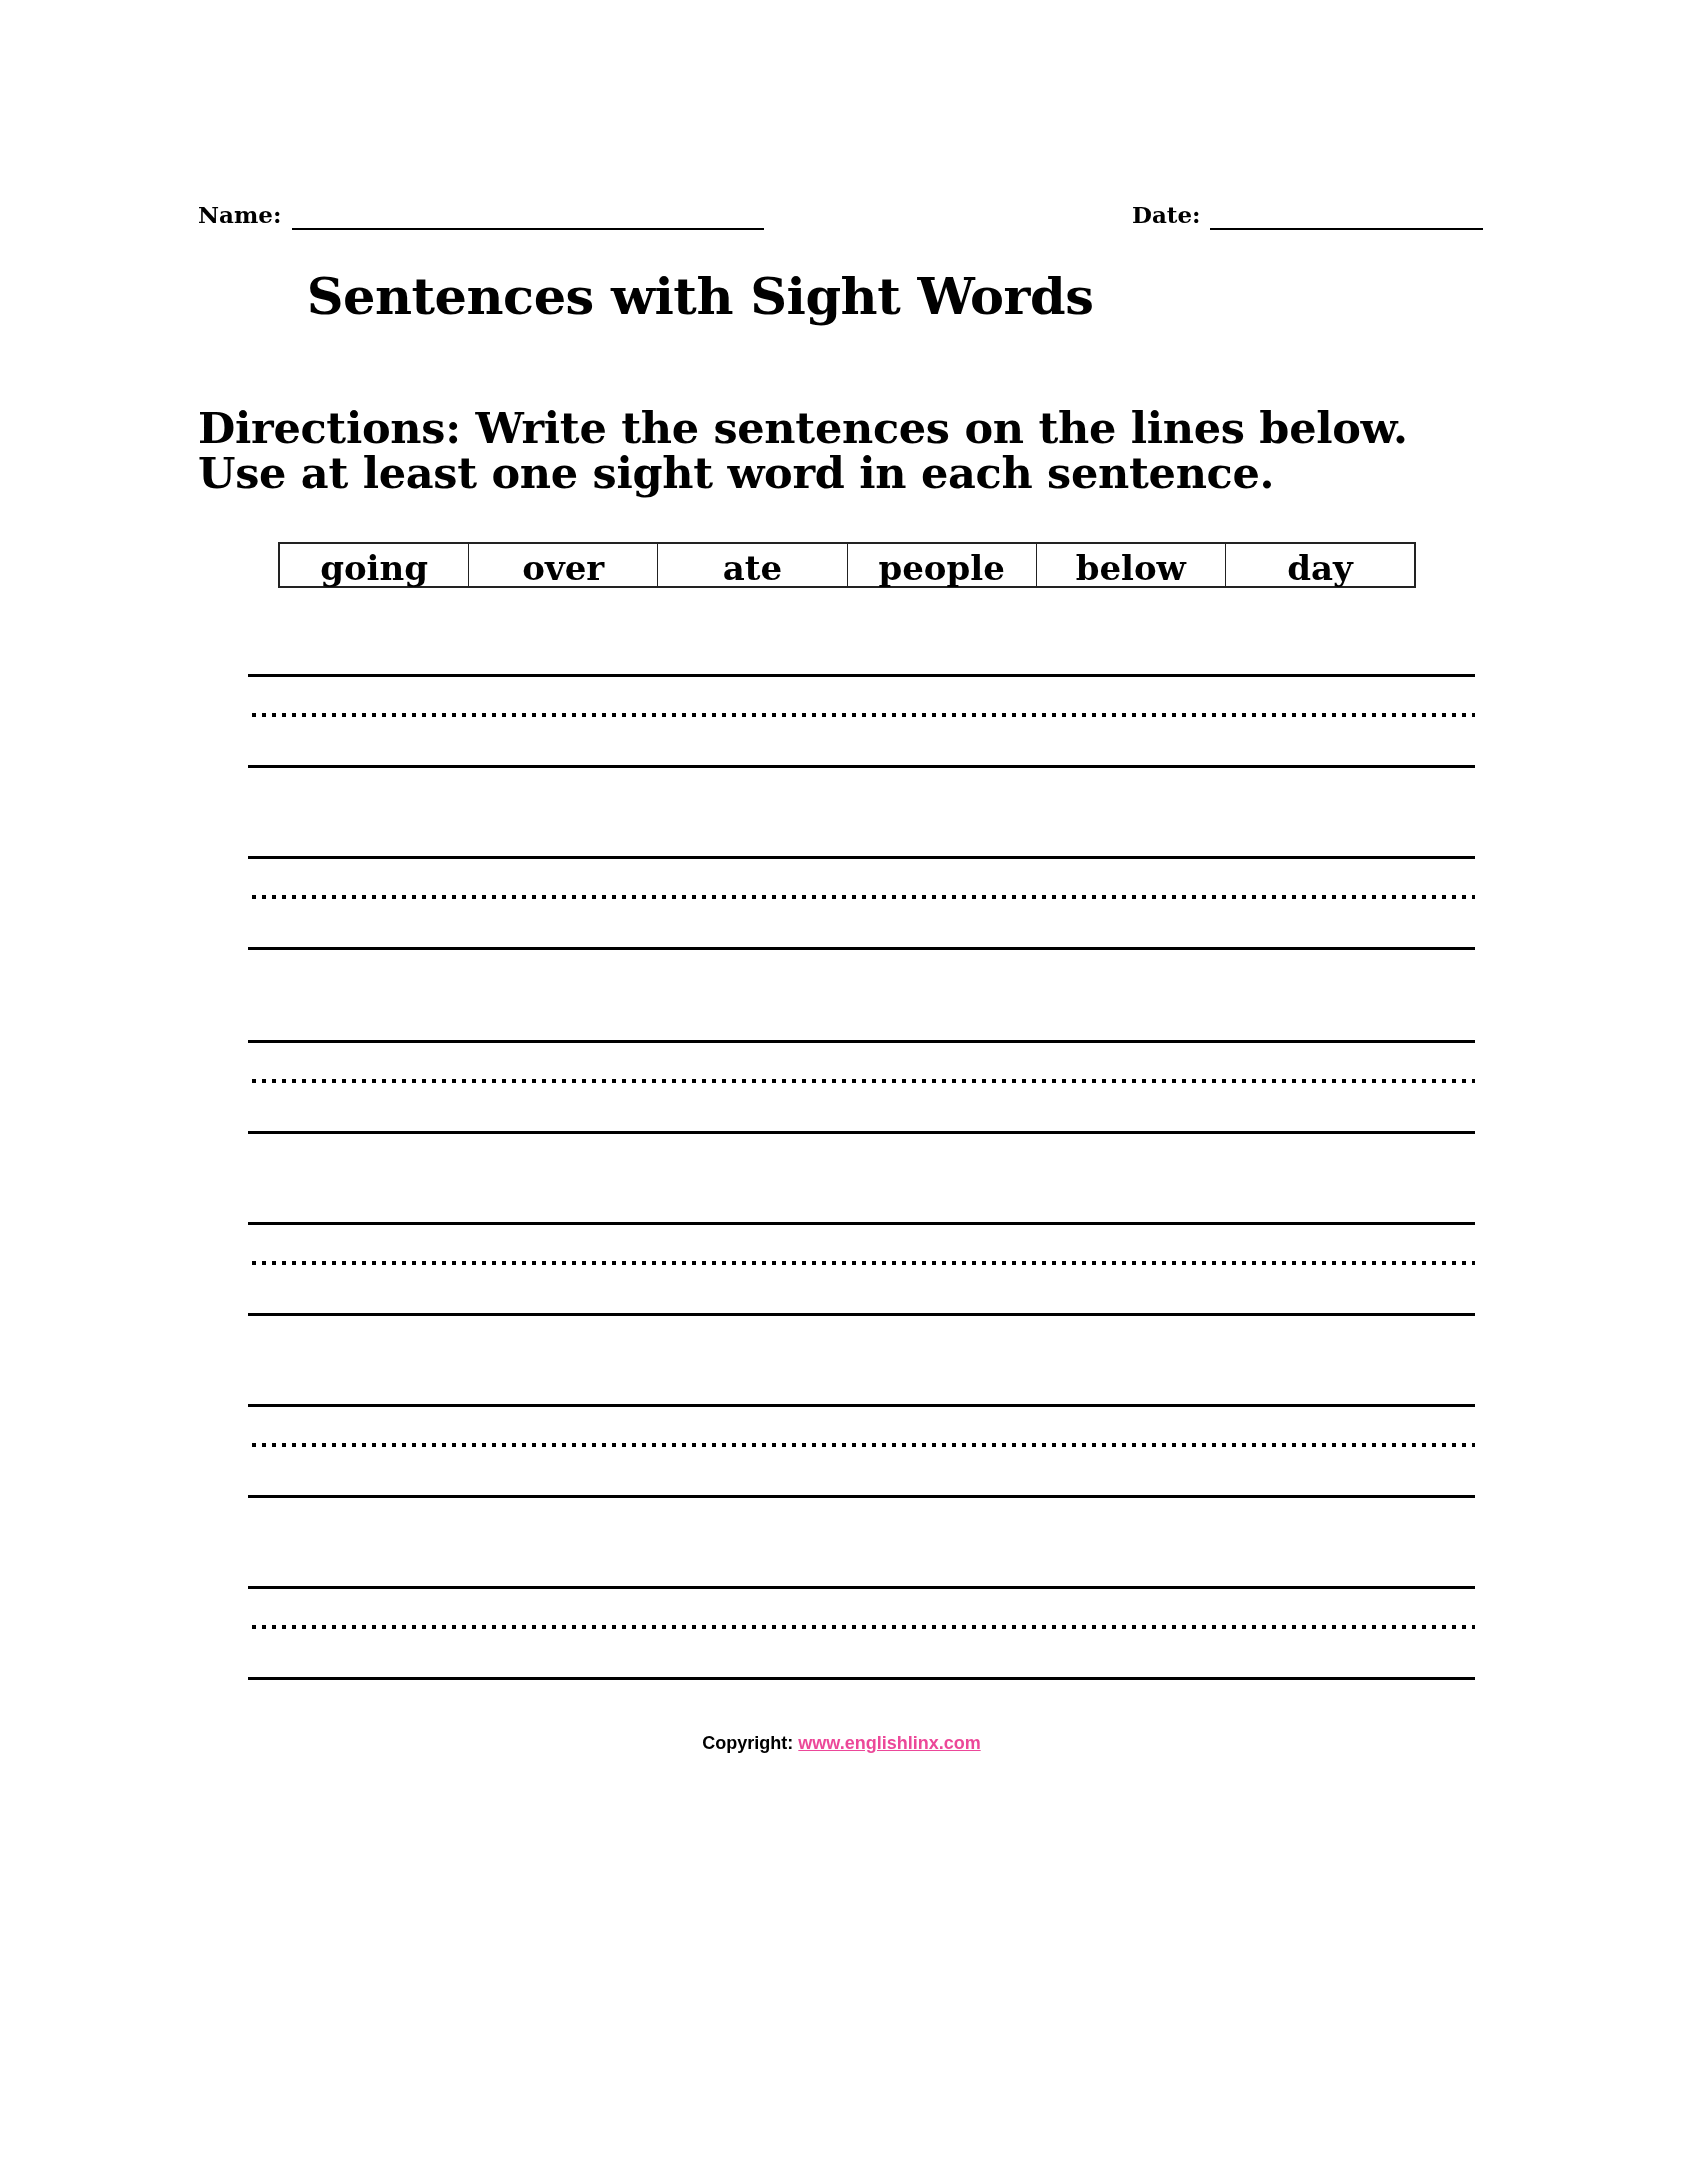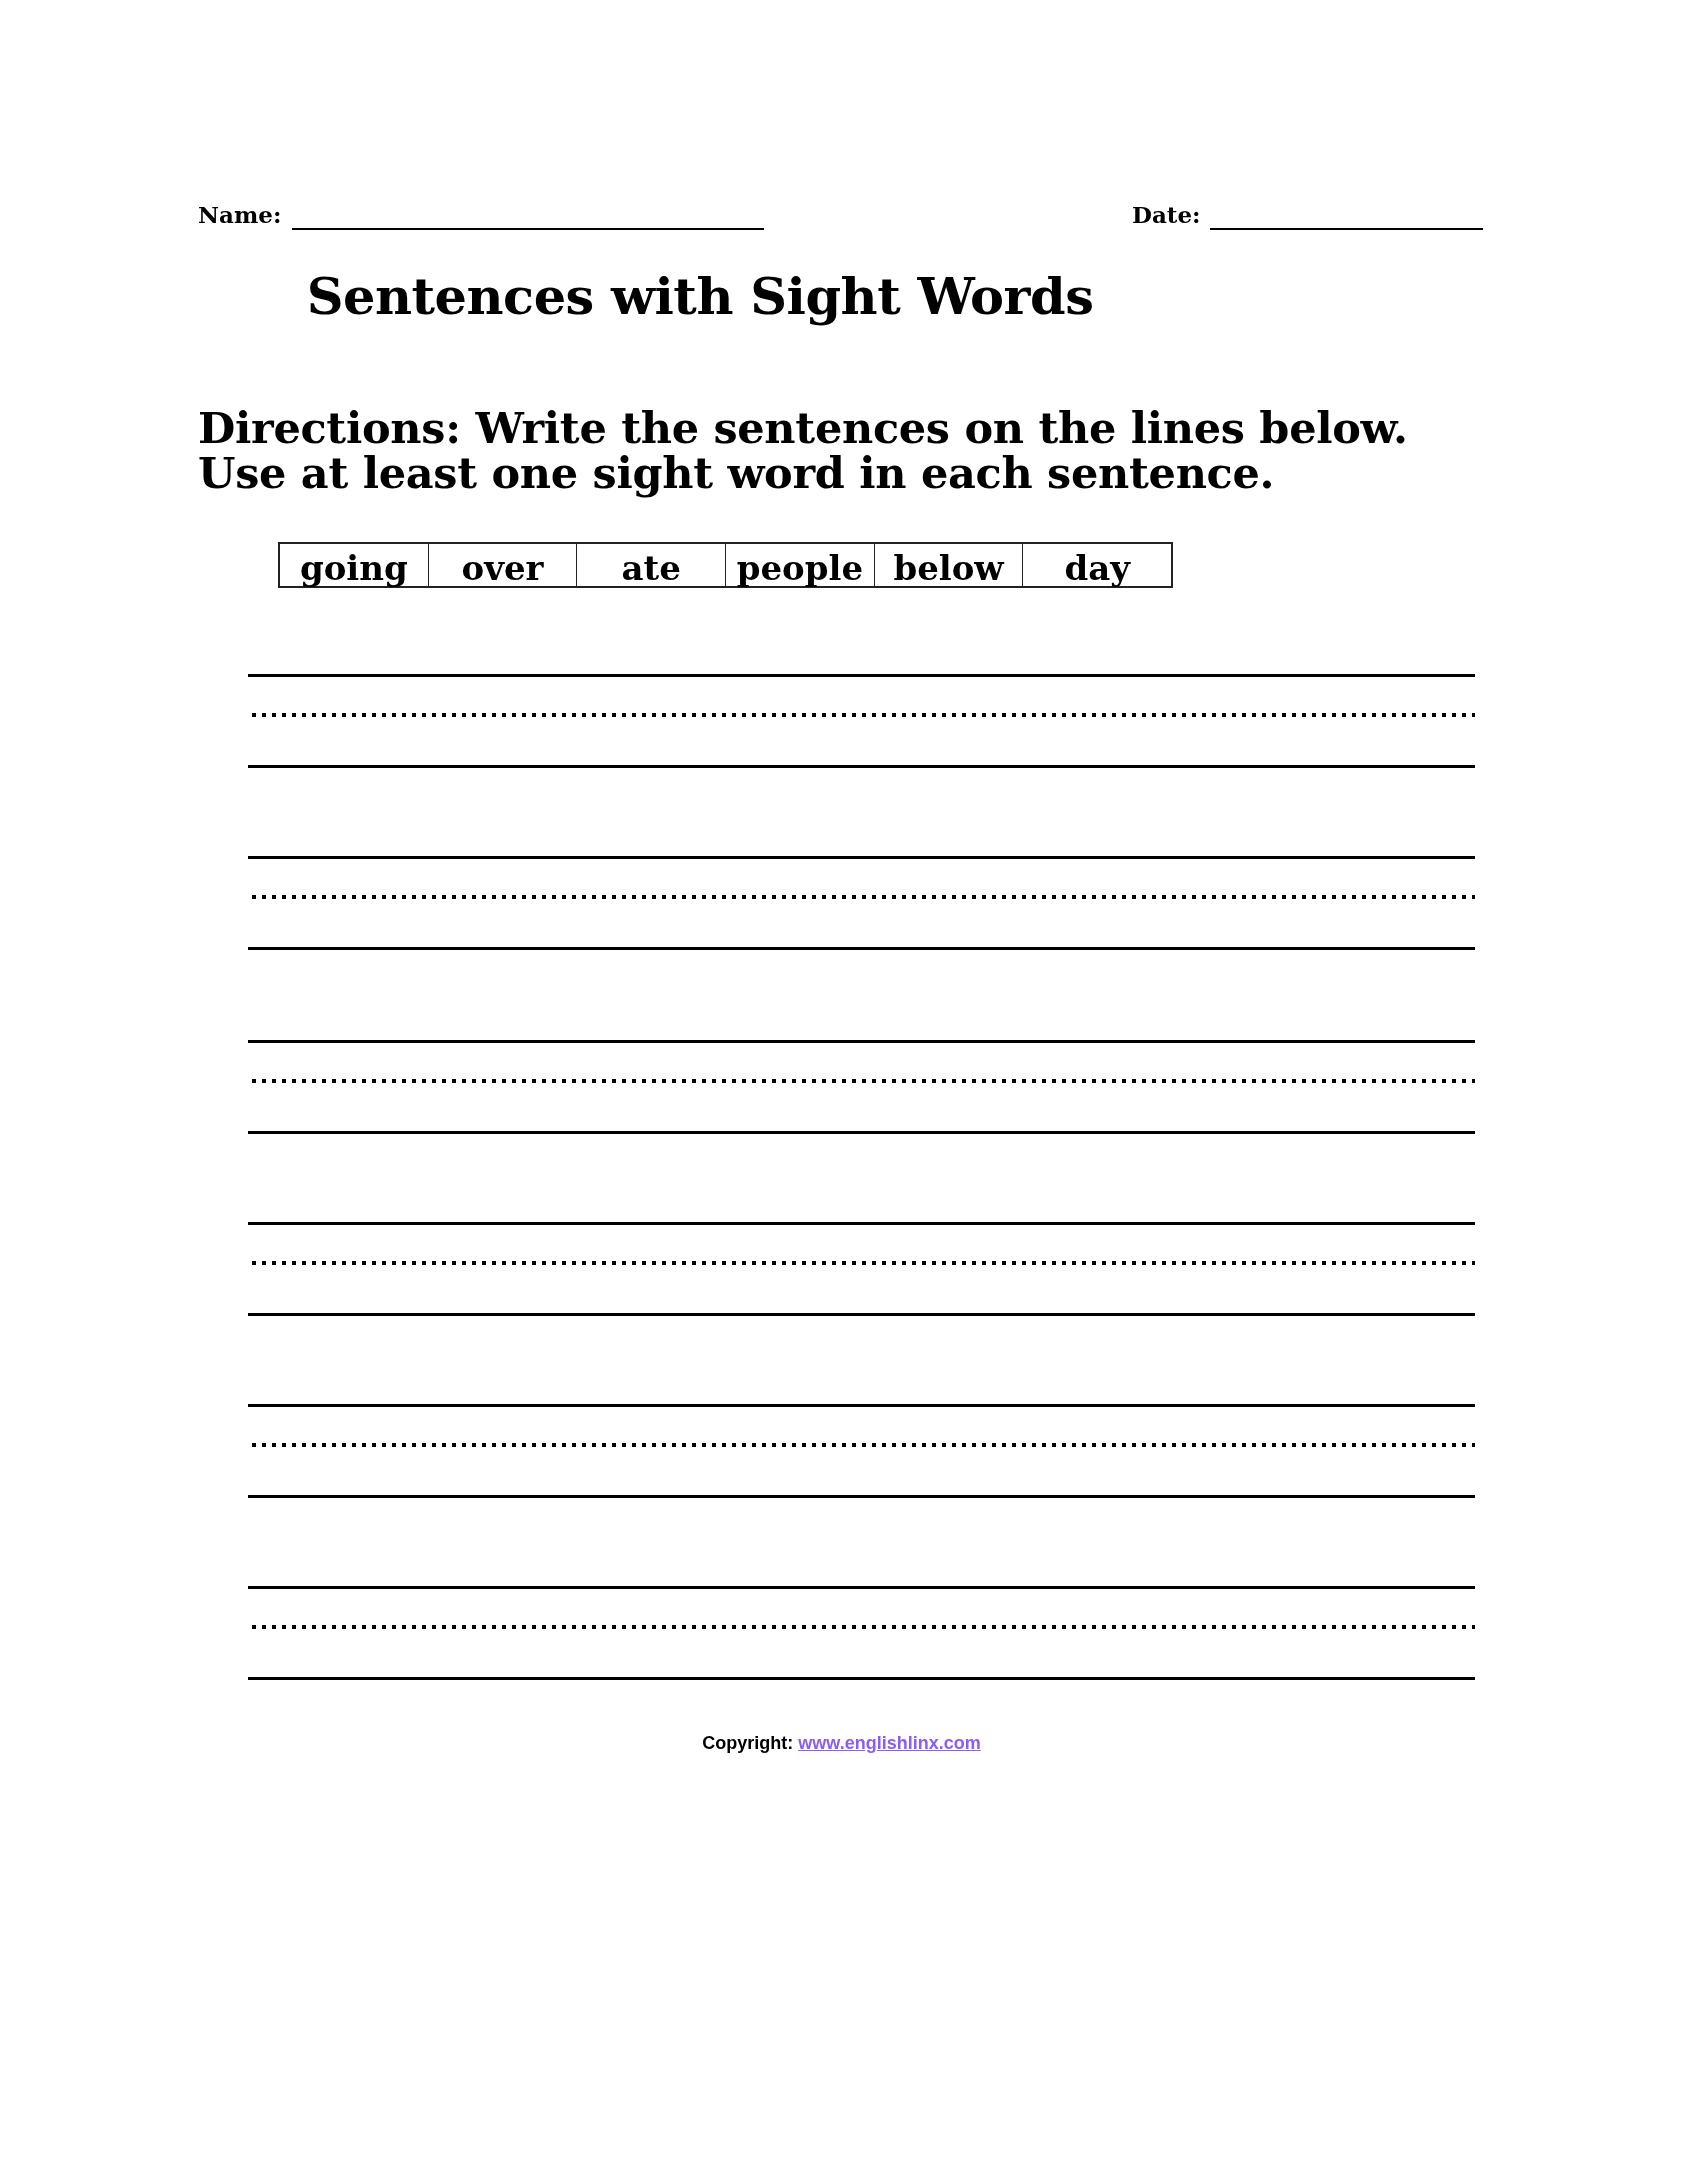--- a/index.html
+++ b/index.html
@@ -7,32 +7,32 @@
   .serif { font-family: "DejaVu Serif", "Liberation Serif", serif; font-weight: bold; }
   .abs { position: absolute; }
 
   .field-label { font-size: 23px; line-height: 30px; white-space: nowrap; }
   .field-line { height: 2px; background: #000; }
 
   #page-title { left: 0; width: 1400px; top: 265px; text-align: center; font-size: 51px; line-height: 63px; letter-spacing: -0.5px; }
 
   #directions { left: 198px; top: 406px; width: 1287px; font-size: 43px; line-height: 45px; letter-spacing: -0.3px; }
 
-  #word-bank { left: 278px; top: 542px; width: 895px; height: 46px; border: 2px solid #222; box-sizing: border-box; display: flex; }
+  #word-bank { left: 278px; top: 542px; width: 1138px; height: 46px; border: 2px solid #222; box-sizing: border-box; display: flex; }
   .word-cell { flex: 1; border-right: 1.5px solid #222; text-align: center; font-size: 34px; line-height: 48px; height: 44px; overflow: visible; white-space: nowrap; }
   .word-cell:last-child { border-right: none; }
 
   .writing-group { left: 248px; width: 1227px; height: 94px; }
   .solid-line { position: absolute; left: 0; width: 100%; height: 3px; background: #000; }
   .dotted-line { position: absolute; left: 4px; right: 0; height: 4px;
     background-image: linear-gradient(to right, #000 0, #000 4px, transparent 4px, transparent 10px);
     background-size: 10px 4px; background-repeat: repeat-x; }
 
   #footer { left: 0; width: 1683px; top: 1731px; text-align: center; font-family: "Liberation Sans", "DejaVu Sans", sans-serif; font-weight: bold; font-size: 18px; line-height: 24px; }
-  #footer a { color: #8b5cf6; text-decoration: underline; }
+  #footer a { color: #ec4899; text-decoration: underline; }
 </style>
 </head>
 <body>
 
 <div class="abs serif field-label" style="left:198px; top:200px;">Name:</div>
 <div class="abs field-line" style="left:292px; top:228px; width:472px;"></div>
 
 <div class="abs serif field-label" style="left:1132px; top:200px;">Date:</div>
 <div class="abs field-line" style="left:1210px; top:228px; width:273px;"></div>
 

